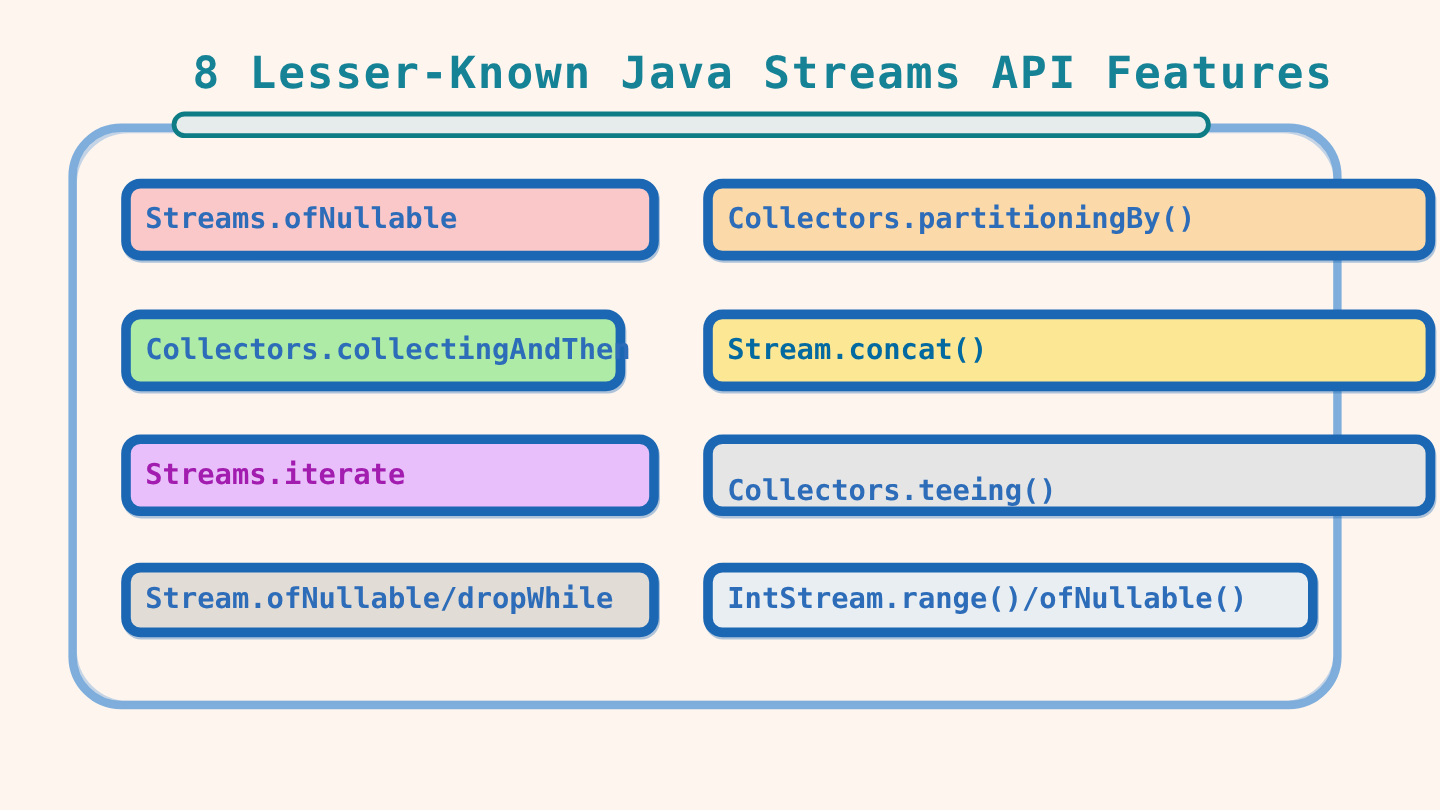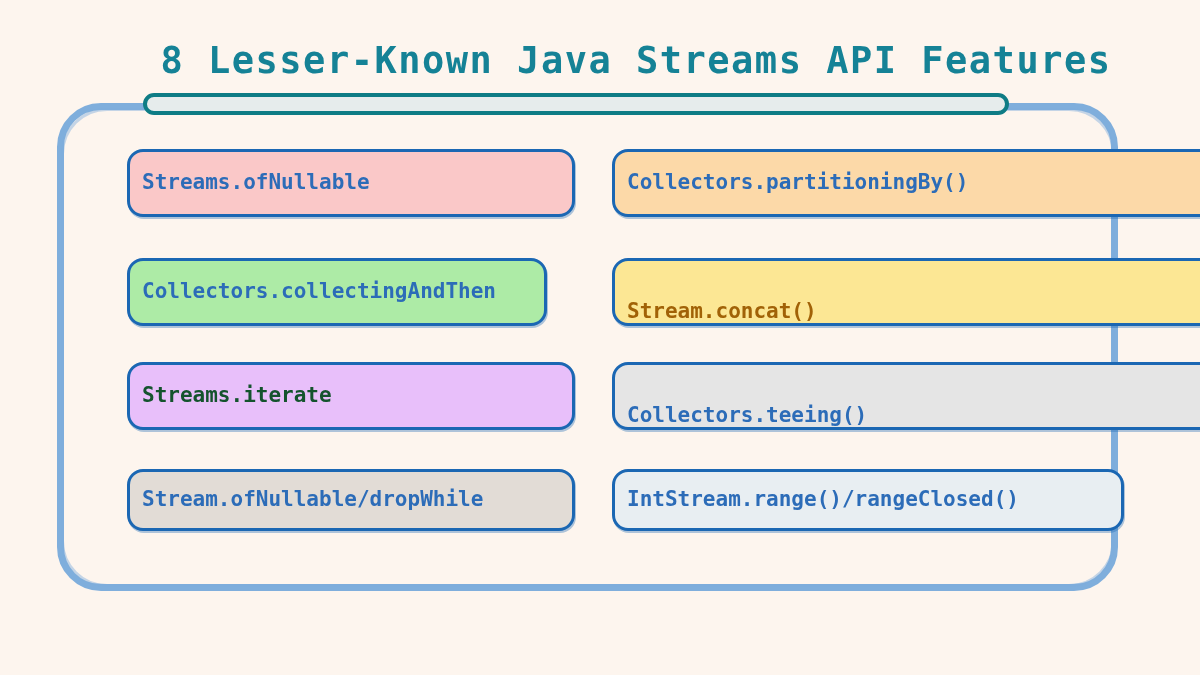--- a/index.html
+++ b/index.html
@@ -72,33 +72,32 @@
     position: absolute;
     left: 57px;
     top: 103px;
     width: 1061px;
     height: 488px;
   }
 
   .card {
     position: absolute;
     box-sizing: border-box;
-    border: 3px solid #0c4a6e;
+    border: 8px solid #0c4a6e;
     border-radius: 16px;
     display: flex;
     align-items: center;
     padding-left: 12px;
     color: #2C6CB8;
     font-family: "DejaVu Sans Mono", monospace;
-    font-size: 21px;
+    font-size: 24px;
     font-weight: bold;
     letter-spacing: 0px;
     white-space: nowrap;
     box-shadow: 1px 2px 0 rgba(27,103,179,0.35);
-    margin-left: 26px;
   }
   .card .card-label {
     display: block;
     line-height: 1;
     transform: translateY(-1px);
   }
 
   
   .col-left  { left: 44px; width: 448px; }
   
@@ -125,37 +124,37 @@
 <div id="cards">
 
   <div class="card col-left row-1" id="card-1" style="background: rgb(250, 200, 200); border-color: rgb(27, 103, 179); color: rgb(44, 108, 184);">
     <span class="card-label">Streams.ofNullable</span>
   </div>
 
   <div class="card col-left row-2" id="card-2" style="background: rgb(173, 235, 166); border-color: rgb(27, 103, 179); color: rgb(44, 108, 184);">
     <span class="card-label">Collectors.collectingAndThen</span>
   </div>
 
-  <div class="card col-left row-3" id="card-3" style="background: rgb(232, 191, 250); border-color: rgb(27, 103, 179); color: #14532d;">
+  <div class="card col-left row-3" id="card-3" style="background: rgb(232, 191, 250); border-color: rgb(27, 103, 179); color: #a21caf;">
     <span class="card-label">Streams.iterate</span>
   </div>
 
   <div class="card col-left row-4" id="card-4" style="background: rgb(226, 220, 214); border-color: rgb(27, 103, 179); color: rgb(44, 108, 184);">
     <span class="card-label">Stream.ofNullable/dropWhile</span>
   </div>
 
   <div class="card col-right row-1" id="card-5" style="background: rgb(252, 217, 168); border-color: rgb(27, 103, 179); color: rgb(44, 108, 184);">
     <span class="card-label">Collectors.partitioningBy()</span>
   </div>
 
-  <div class="card col-right row-2" id="card-6" style="background: rgb(252, 231, 148); border-color: rgb(27, 103, 179); color: #a16207; align-items: flex-end;">
+  <div class="card col-right row-2" id="card-6" style="background: rgb(252, 231, 148); border-color: rgb(27, 103, 179); color: #0369a1;">
     <span class="card-label">Stream.concat()</span>
   </div>
 
   <div class="card col-right row-3" id="card-7" style="background: #e5e5e5; border-color: rgb(27, 103, 179); color: rgb(44, 108, 184); align-items: flex-end;">
     <span class="card-label">Collectors.teeing()</span>
   </div>
 
   <div class="card col-right row-4" id="card-8" style="background: rgb(232, 238, 242); border-color: rgb(27, 103, 179); color: rgb(44, 108, 184);">
-    <span class="card-label">IntStream.range()/rangeClosed()</span>
+    <span class="card-label">IntStream.range()/ofNullable()</span>
   </div>
 
 </div>
 
 </body></html>

